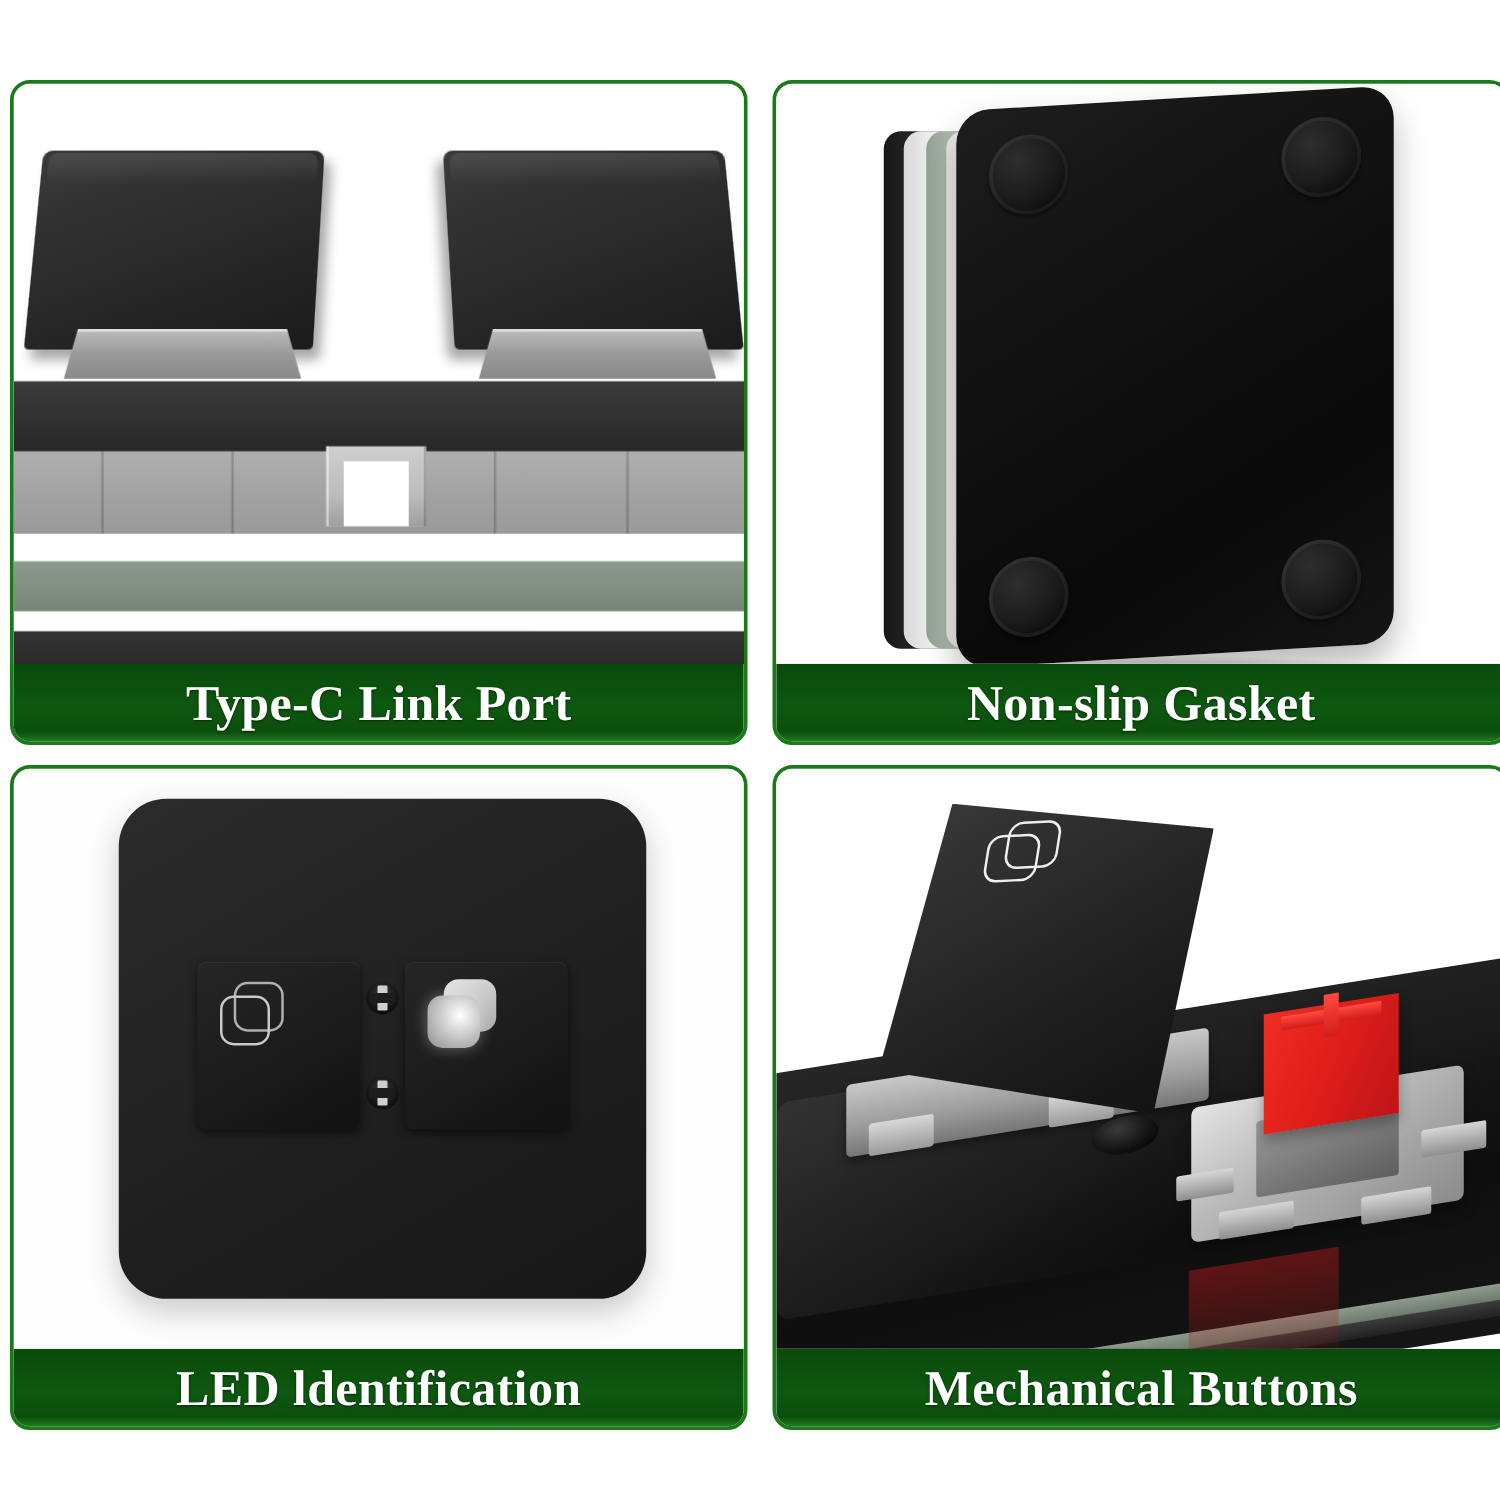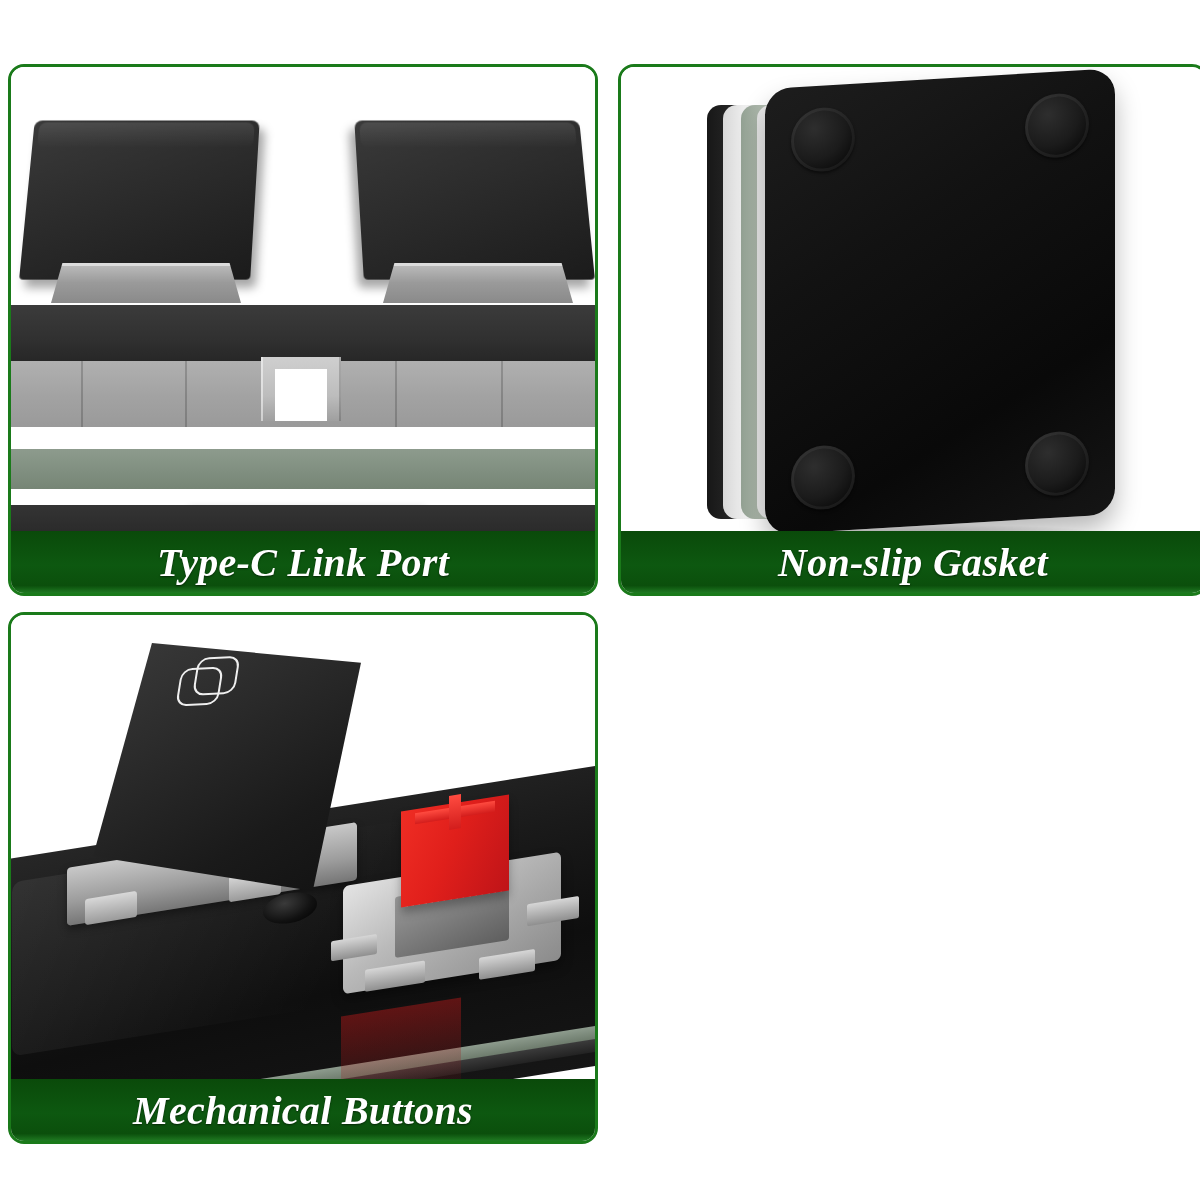--- a/index.html
+++ b/index.html
@@ -15,21 +15,20 @@
   .feature-grid {
     width: 1200px;
     height: 1200px;
     display: grid;
     grid-template-columns: 590px 590px;
     grid-template-rows: 532px 532px;
     column-gap: 20px;
     row-gap: 16px;
     padding: 64px 0 68px 8px;
     background: #ffffff;
-    font-style: italic;
   }
 
   .panel {
     position: relative;
     border: 3px solid #1a7a1a;
     border-radius: 16px;
     background: #ffffff;
     overflow: hidden;
     display: flex;
     flex-direction: column;
@@ -446,20 +445,45 @@
           <span class="foot tr"></span>
           <span class="foot bl"></span>
           <span class="foot br"></span>
         </div>
         <div class="gasket-shadow"></div>
       </div>
     </div>
     <div class="panel-caption">Non-slip Gasket</div>
   </section>
 
+  <section class="panel p3">
+    <div class="panel-media">
+      <div class="led-block">
+        <div class="keys">
+          <div class="key">
+            <span class="glyph-outline">
+              <i class="sq back"></i>
+                <i class="sq front"></i>
+            </span>
+          </div>
+          <div class="key">
+            <span class="glyph-lit">
+              <i class="sq back"></i>
+                <i class="sq front"></i>
+            </span>
+          </div>
+        </div>
+        <div class="mid-stems">
+          <span class="mid-stem s1"></span>
+          <span class="mid-stem s2"></span>
+        </div>
+      </div>
+    </div>
+    <div class="panel-caption">LED ldentification</div>
+  </section>
 
   <section class="panel p4">
     <div class="panel-media">
       <div class="mb-plate"></div>
       <div class="mb-edge"></div>
 
       <div class="mb-stab">
         <span class="leg l"></span>
           <span class="leg r"></span>
       </div>

